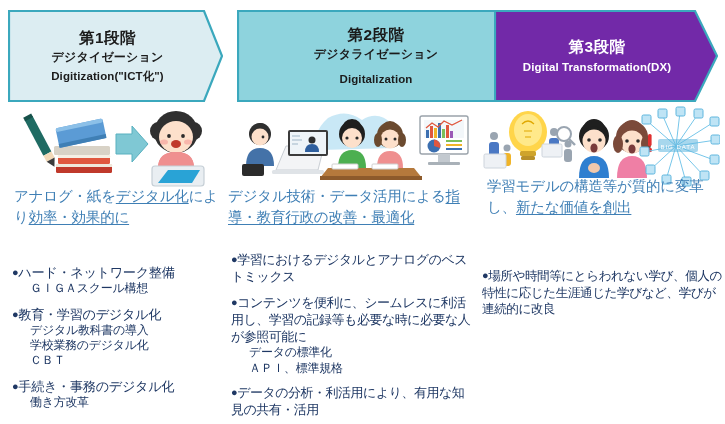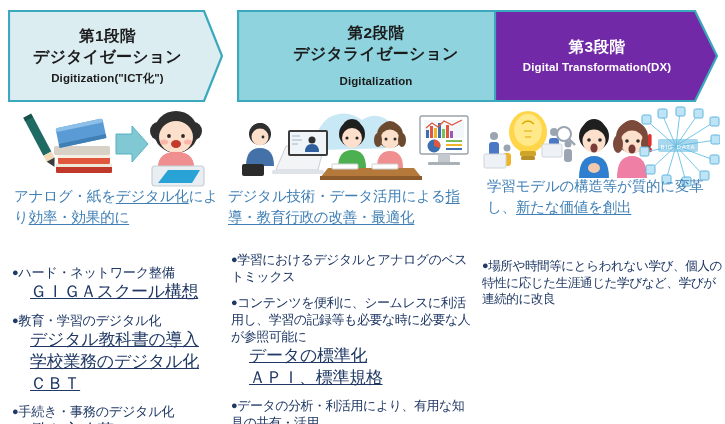--- a/index.html
+++ b/index.html
@@ -16,21 +16,21 @@
   .banner svg { position: absolute; inset: 0; width: 100%; height: 100%; }
   .banner .btext {
     position: absolute; inset: 0;
     display: flex; flex-direction: column; align-items: center; justify-content: center;
     text-align: center; line-height: 1.05;
   }
   .b-stage {
     font-weight: bold; font-size: 15.5px; letter-spacing: .5px;
     margin-bottom: 5px;
   }
-  .b-kana { font-weight: bold; font-size: 16px; letter-spacing: .2px; margin-bottom: 6px; }
+  .b-kana { font-weight: bold; font-size: 12px; letter-spacing: .2px; margin-bottom: 6px; }
   .b-en   { font-weight: bold; font-size: 11.5px; letter-spacing: .1px; }
 
   #banner1 { left: 8px;   width: 215px; }
   #banner2 { left: 237px; width: 300px; }
   #banner3 { left: 494px; width: 224px; text-decoration: underline; }
   #banner1 .btext, #banner2 .btext { color: #1b1b1b; }
   #banner3 .btext { color: #ffffff; }
   #banner1 .btext { padding-right: 16px; }
   #banner2 .btext { padding-right: 26px; padding-left: 4px; }
   #banner3 .btext { padding-right: 18px; }
@@ -54,33 +54,32 @@
   }
   .headline u { text-decoration: underline; text-underline-offset: 2px; }
   #head1 { left: 14px;  top: 186px; width: 212px; }
   #head2 { left: 228px; top: 186px; width: 240px; }
   #head3 { left: 487px; top: 176px; width: 228px; }
 
   
   .bullets { position: absolute; color: #1f3864; font-family: "Liberation Serif", "DejaVu Serif", serif; }
   #bul1 { left: 12px;  top: 264px; width: 215px; }
   #bul2 { left: 231px; top: 252px; width: 244px; }
-  #bul3 { left: 482px; top: 258px; width: 240px; }
+  #bul3 { left: 482px; top: 268px; width: 240px; }
 
   .bgroup { margin-bottom: 9px; }
   .bgroup:last-child { margin-bottom: 0; }
   .blead {
     font-size: 13.2px; line-height: 1.3; letter-spacing: -0.35px;
     text-indent: 0;
   }
   .blead .dot { font-size: 11px; vertical-align: 1px; }
   .bsub {
-    font-size: 17px; line-height: 1.28; letter-spacing: -0.3px;
+    font-size: 12px; line-height: 1.28; letter-spacing: -0.3px;
     padding-left: 18px;
-    text-decoration: underline;
   }
   #bul2 .blead { font-size: 13px; letter-spacing: -0.5px; }
   #bul3 .blead { font-size: 12.6px; letter-spacing: -0.45px; line-height: 1.32; }
 </style>
 </head>
 <body>
 
 <div id="stage">
 
   <div class="banner" id="banner1">

